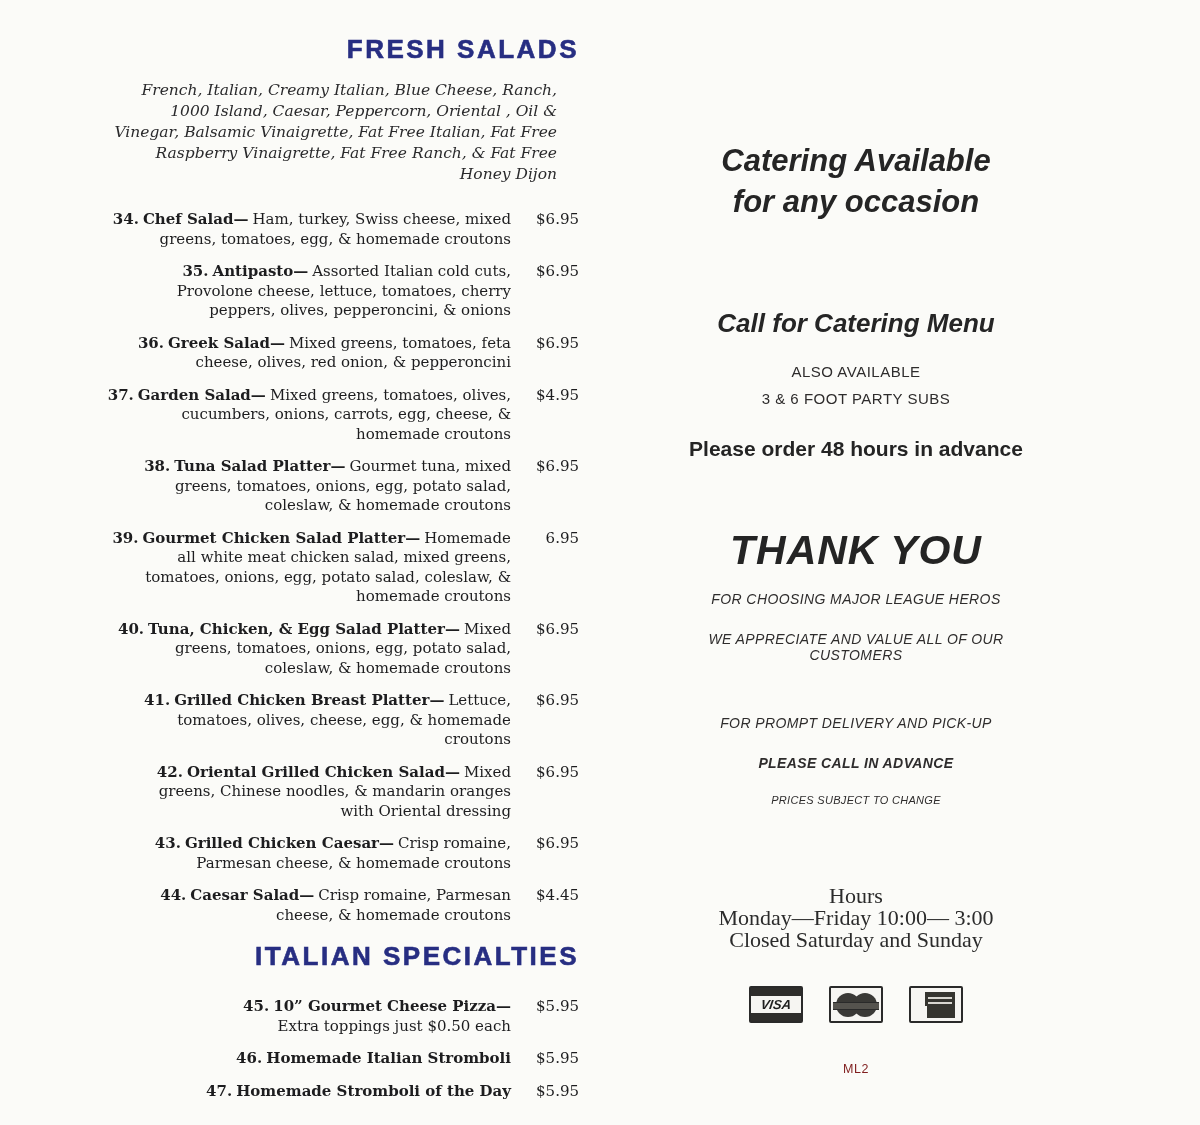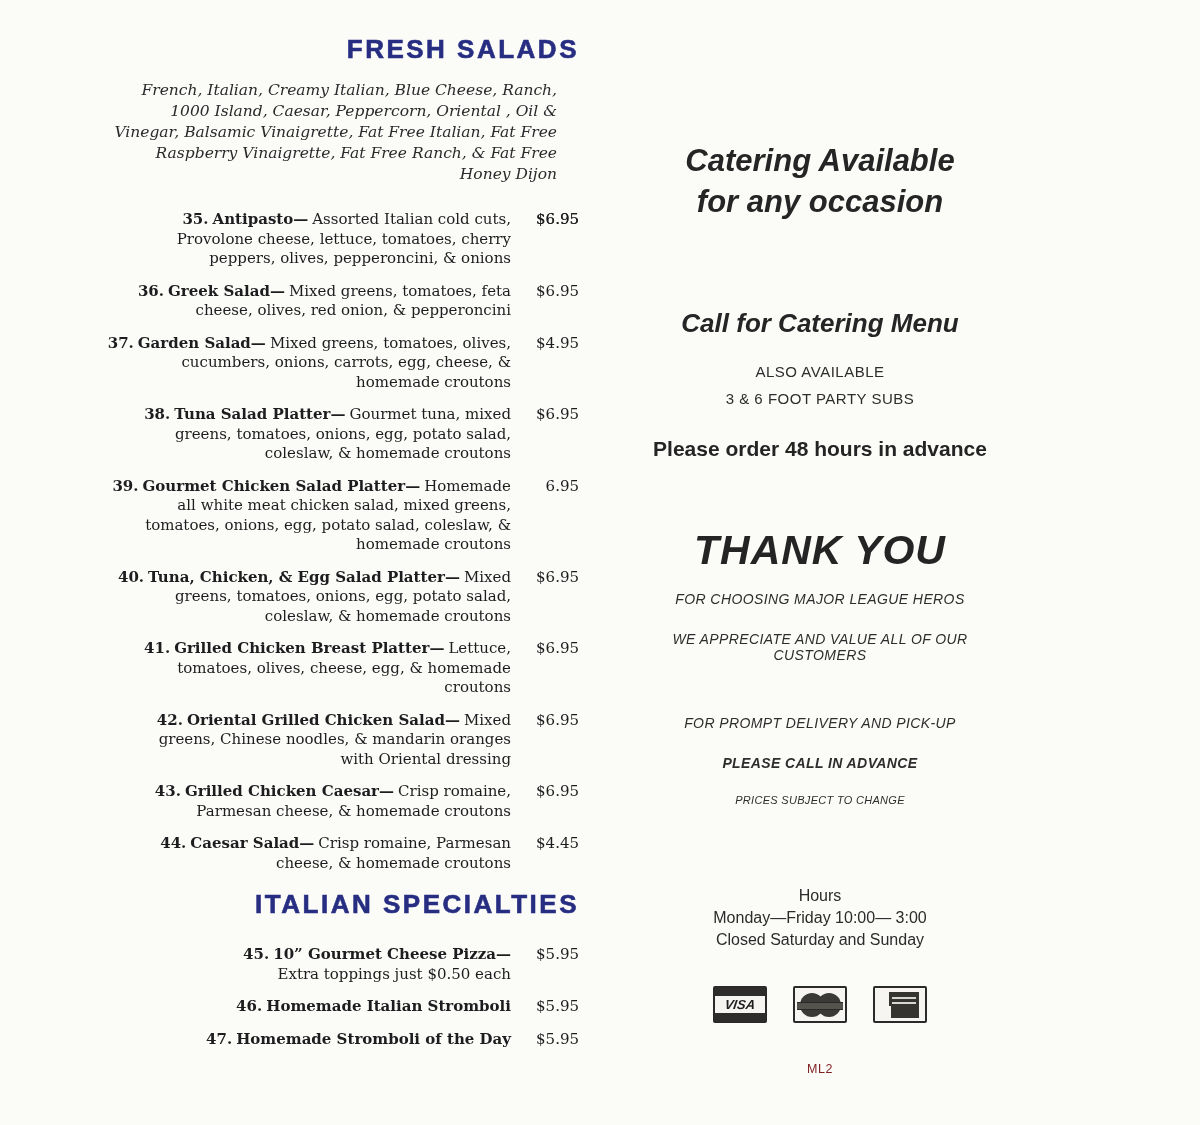--- a/index.html
+++ b/index.html
@@ -49,21 +49,21 @@
   .item-number,.item-name{font-weight:bold;}
   .item-number{margin-right:4px;}
   .item-desc{margin-left:4px;}
   .item-note{margin:0 0 0 40px;max-width:370px;}
   .item-price{
     position:absolute;right:0;top:0;
     font-size:15px;font-weight:normal;
   }
   
   .right-col{
-    position:absolute;left:640px;top:0;width:360px;height:1125px;
+    position:absolute;left:676px;top:0;width:360px;height:1125px;
     font-family:"Liberation Sans", sans-serif;
     color:#2e2c2c;
   }
   .rblock{position:absolute;left:0;width:100%;text-align:center;margin:0;}
   .catering-title{
     top:140px;
     font-size:31px;font-weight:bold;font-style:italic;
     line-height:41px;color:#252525;
   }
   .bullet-list{top:220px;}
@@ -78,21 +78,21 @@
   .thankyou-title{
     top:527px;
     font-size:41px;font-weight:bold;font-style:italic;
     letter-spacing:1px;color:#242424;
   }
   .ty-line1{top:591px;font-size:14px;font-style:italic;letter-spacing:0.4px;}
   .ty-line2{top:631px;font-size:14px;font-style:italic;letter-spacing:0.4px;}
   .notice-delivery{top:715px;font-size:14px;font-style:italic;letter-spacing:0.4px;}
   .notice-call{top:755px;font-size:14px;font-style:italic;letter-spacing:0.4px;font-weight:bold;}
   .notice-prices{top:794px;font-size:11px;font-style:italic;letter-spacing:0.3px;}
-  .hours-block{top:885px;font-size:16px;line-height:22px;color:#2b2b2b;}
+  .hours-block{top:885px;font-size:22px;line-height:22px;color:#2b2b2b;font-family:Liberation Serif, serif;}
   
   .cards-row{
     top:986px;display:flex;justify-content:center;gap:26px;align-items:center;
   }
   .card{
     width:54px;height:37px;position:relative;border-radius:2px;
     background:#f6f5f2;border:2px solid #2a2a2a;box-sizing:border-box;
     overflow:hidden;flex:0 0 auto;
   }
   .visa-bar{position:absolute;left:0;right:0;height:8px;background:#2e2d2b;}
@@ -123,20 +123,23 @@
   .footer-code{top:1062px;font-size:12.5px;letter-spacing:0.5px;color:#7f1d1d;}
 </style>
 </head>
 <body>
 
 <div class="left-col">
   <h1 class="section-title">FRESH SALADS</h1>
   <p class="dressings">French, Italian, Creamy Italian, Blue Cheese, Ranch, 1000 Island, Caesar, Peppercorn, Oriental , Oil &amp; Vinegar, Balsamic Vinaigrette, Fat Free Italian, Fat Free Raspberry Vinaigrette, Fat Free Ranch, &amp; Fat Free Honey Dijon</p>
   <div class="items" id="salad-items">
   <div class="menu-item">
+    <p class="item-text">
+      <span class="item-number">34.</span><span class="item-name">Chef Salad—</span><span class="item-desc">Ham, turkey, Swiss cheese, mixed greens, tomatoes, egg, &amp; homemade croutons</span>
+    </p>
 
     <span class="item-price">$6.95</span>
   </div>
 
   <div class="menu-item">
     <p class="item-text">
       <span class="item-number">35.</span><span class="item-name">Antipasto—</span><span class="item-desc">Assorted Italian cold cuts, Provolone cheese, lettuce, tomatoes, cherry peppers, olives, pepperoncini, &amp; onions</span>
     </p>
 
     <span class="item-price">$6.95</span>

